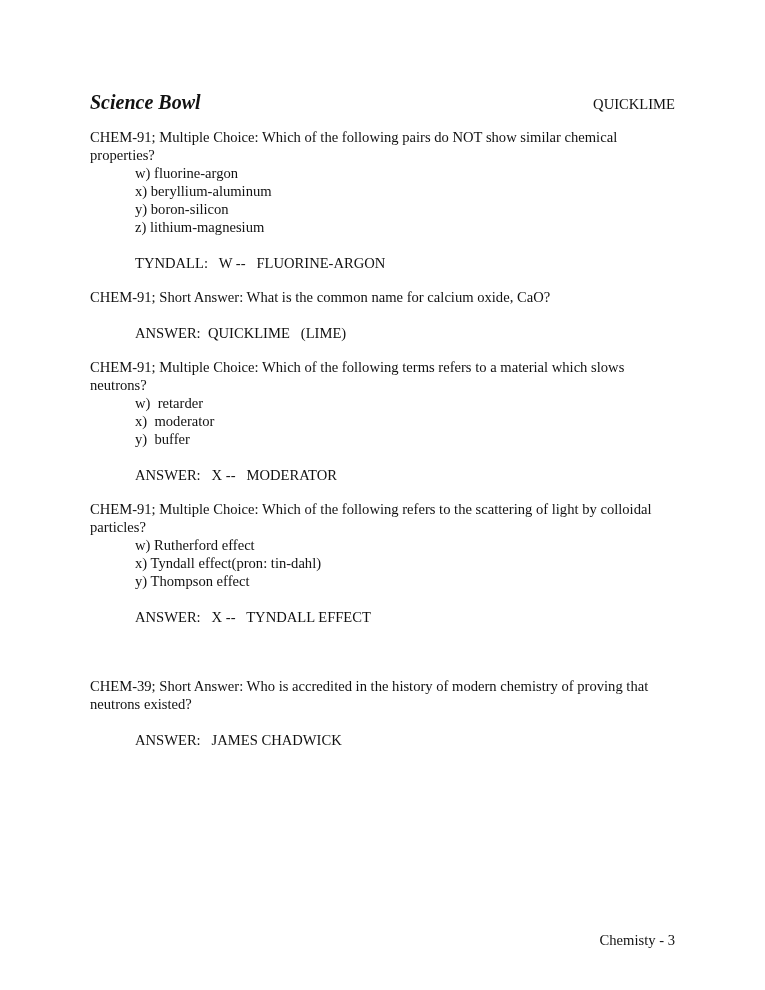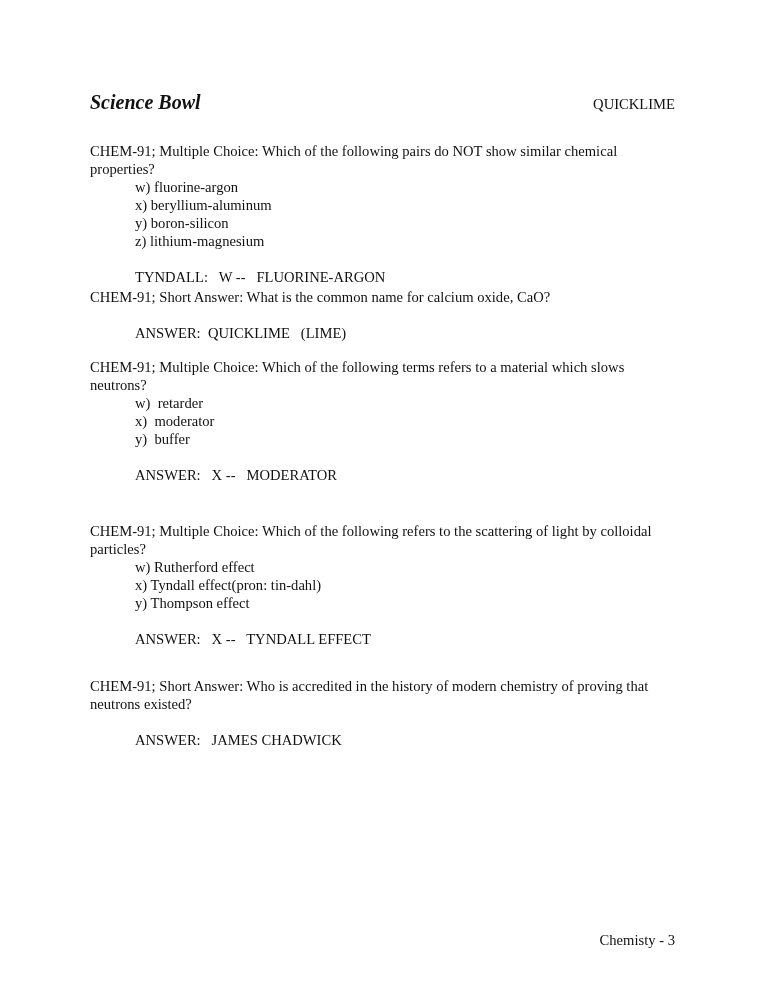--- a/index.html
+++ b/index.html
@@ -66,21 +66,21 @@
     }
   </style>
 </head>
 <body>
 
 <div>
   <div class="header-title">Science Bowl</div>
   <div class="header-subject">QUICKLIME</div>
 </div>
 
-<div class="question" style="top:128px;margin-top:14px;">
+<div class="question" style="top:128px;">
   <p class="q-text">CHEM-91; Multiple Choice: Which of the following pairs do NOT show similar chemical properties?</p>
   <ul class="choices">
     <li>w) fluorine-argon</li>
     <li>x) beryllium-aluminum</li>
     <li>y) boron-silicon</li>
     <li>z) lithium-magnesium</li>
   </ul>
   <div class="answer">TYNDALL:   W --   FLUORINE-ARGON</div>
 </div>
 
@@ -92,28 +92,28 @@
 <div class="question" style="top:358px;">
   <p class="q-text">CHEM-91; Multiple Choice: Which of the following terms refers to a material which slows neutrons?</p>
   <ul class="choices">
     <li>w)  retarder</li>
     <li>x)  moderator</li>
     <li>y)  buffer</li>
   </ul>
   <div class="answer">ANSWER:   X --   MODERATOR</div>
 </div>
 
-<div class="question" style="top:522px;">
+<div class="question" style="top:500px;">
   <p class="q-text">CHEM-91; Multiple Choice: Which of the following refers to the scattering of light by colloidal particles?</p>
   <ul class="choices">
     <li>w) Rutherford effect</li>
     <li><span>x) Tyndall effect</span><span class="pron">(pron: tin-dahl)</span></li>
     <li>y) Thompson effect</li>
   </ul>
   <div class="answer">ANSWER:   X --   TYNDALL EFFECT</div>
 </div>
 
 <div class="question" style="top:677px;">
-  <p class="q-text">CHEM-91; Short Answer:  Who is accredited in the history of modern chemistry of proving that neutrons existed?</p>
+  <p class="q-text">CHEM-39; Short Answer:  Who is accredited in the history of modern chemistry of proving that neutrons existed?</p>
   <div class="answer">ANSWER:   JAMES CHADWICK</div>
 </div>
 
 <div class="footer">Chemisty - 3</div>
 
 </body></html>

